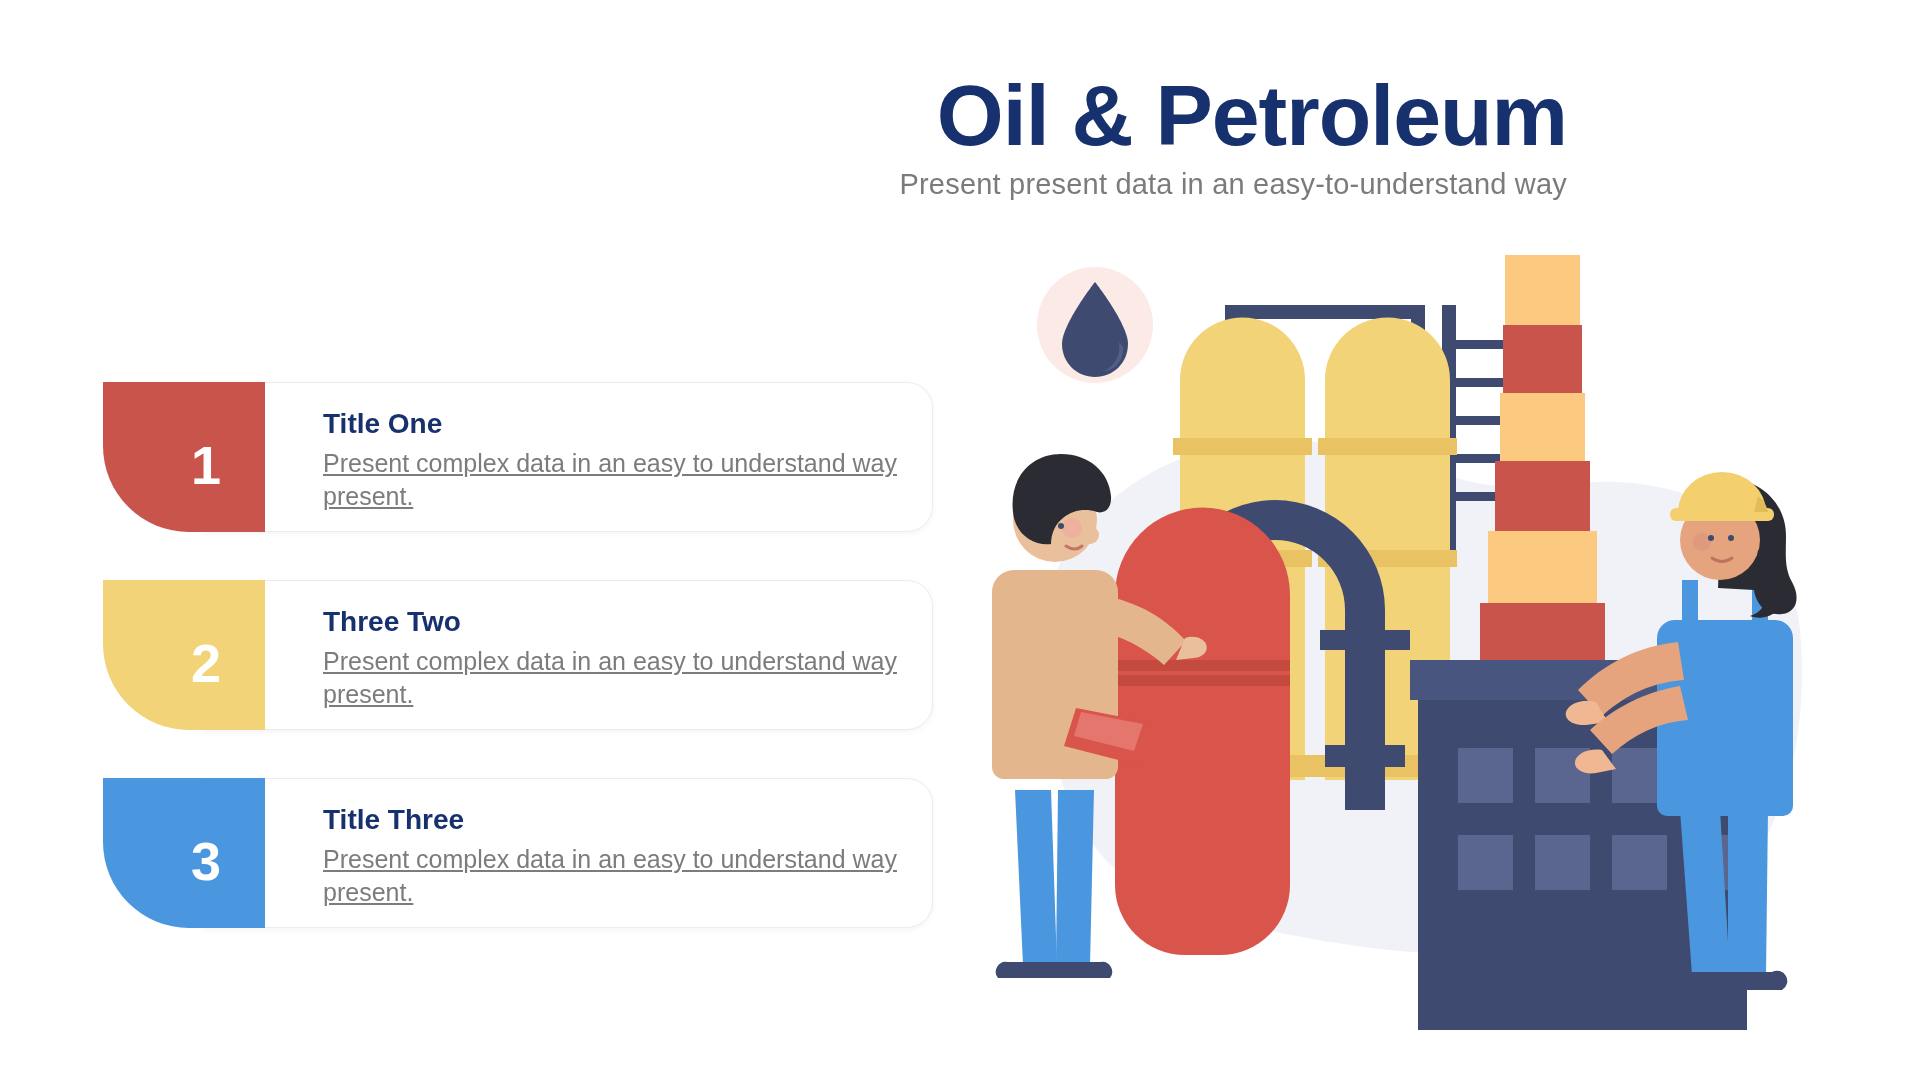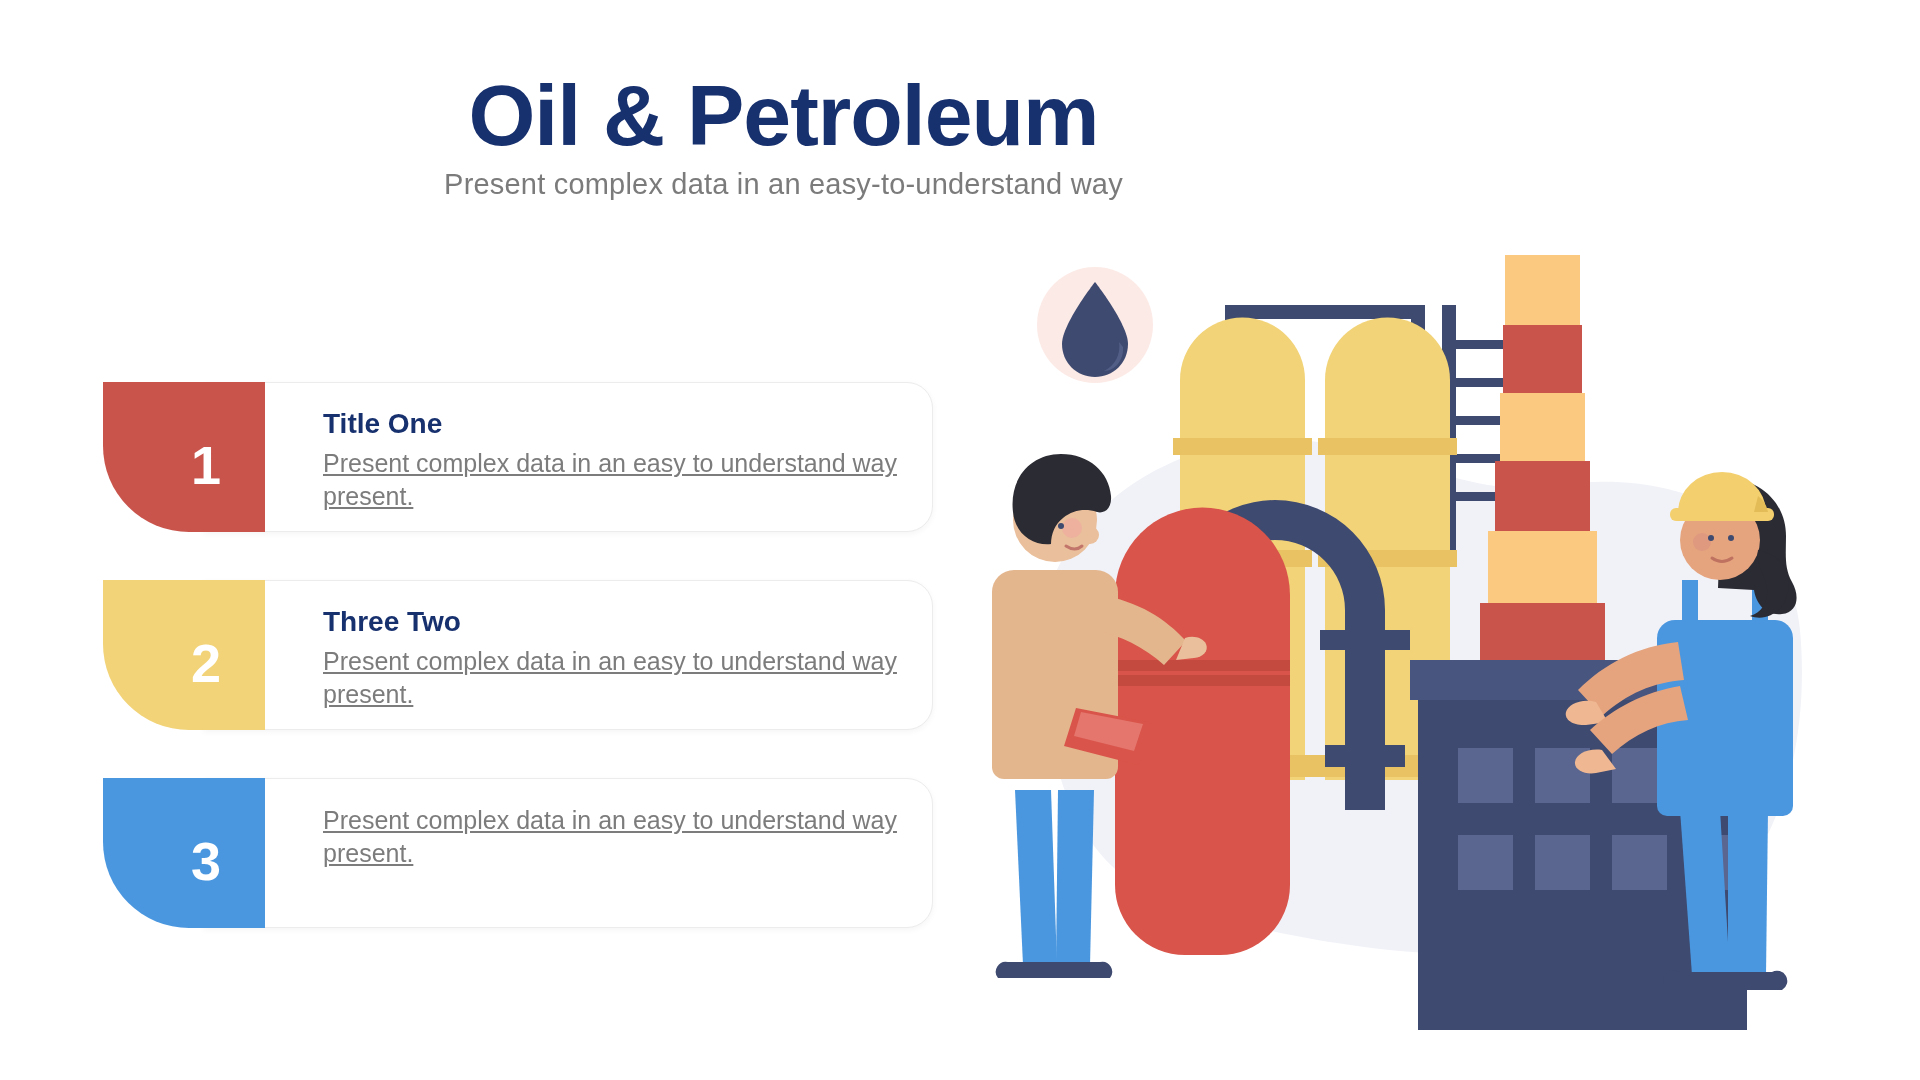--- a/index.html
+++ b/index.html
@@ -5,21 +5,21 @@
   * { box-sizing: border-box; margin: 0; padding: 0; }
   html, body {
     width: 1920px; height: 1080px;
     background: #ffffff;
     font-family: "Liberation Sans", sans-serif;
     overflow: hidden;
   }
   .slide { position: relative; width: 1920px; height: 1080px; background:#fff; }
 
   
-  .header { position:absolute; top:72px; left:0; width:1567px; text-align:center; }
+  .header { position:absolute; top:72px; left:0; width:1567px; text-align:right; }
   .slide-title {
     font-size: 86px; font-weight: 700; color: #17306e;
     letter-spacing: -1px; line-height: 1.0;
   }
   .slide-subtitle {
     font-size: 29px; color: #7b7b7b; font-weight: 400;
     margin-top: 10px; letter-spacing: .2px;
   }
 
   
@@ -52,21 +52,21 @@
   .art { position:absolute; left:980px; top:250px; width:900px; height:790px; }
   .art svg { display:block; width:100%; height:100%; }
 </style>
 </head>
 <body>
 
 <div class="slide">
 
   <div class="header">
     <div class="slide-title">Oil &amp; Petroleum</div>
-    <div class="slide-subtitle">Present complex data in an easy-to-understand way</div>
+    <div class="slide-subtitle">Present present data in an easy-to-understand way</div>
   </div>
 
   <div class="list">
 
     <div class="item">
       <div class="item-card"></div>
       <div class="badge" style="background:#c9544c;">
         <span class="badge-num">1</span>
       </div>
       <div class="item-text">
@@ -85,20 +85,21 @@
         <div class="item-desc">Present complex data in an easy to understand way present.</div>
       </div>
     </div>
 
     <div class="item">
       <div class="item-card"></div>
       <div class="badge" style="background:#4a97e0;">
         <span class="badge-num">3</span>
       </div>
       <div class="item-text">
+        <div class="item-title">Title Three</div>
         <div class="item-desc">Present complex data in an easy to understand way present.</div>
       </div>
     </div>
 
   </div>
 
   <div class="art">
     <svg viewBox="0 0 900 790" xmlns="http://www.w3.org/2000/svg">
 
       <path d="M60 430 C40 300 160 185 310 190 C430 194 470 250 580 235

